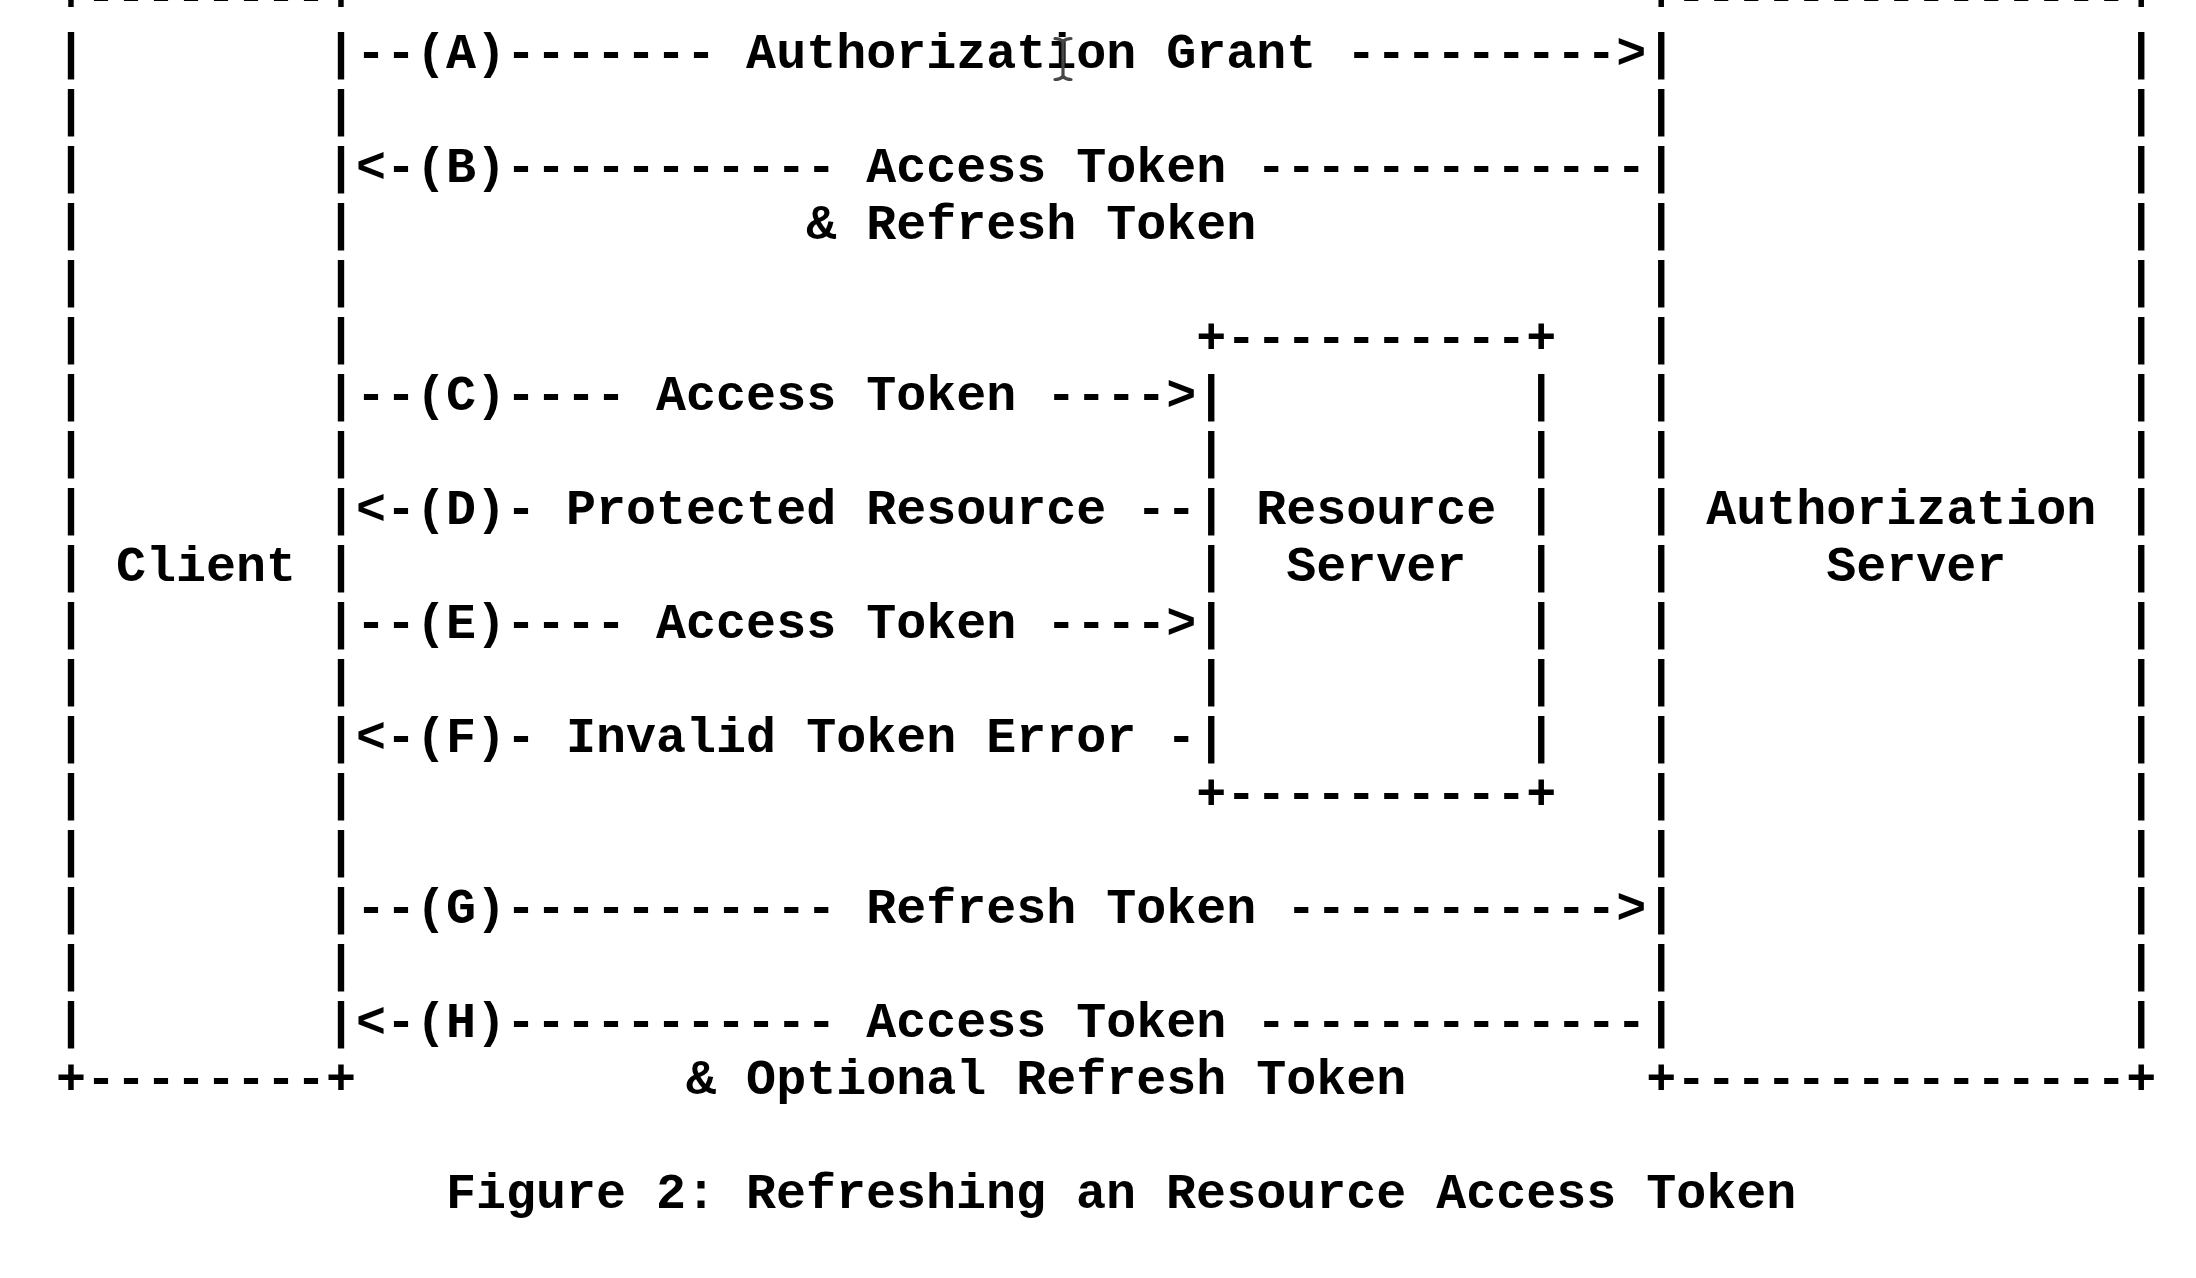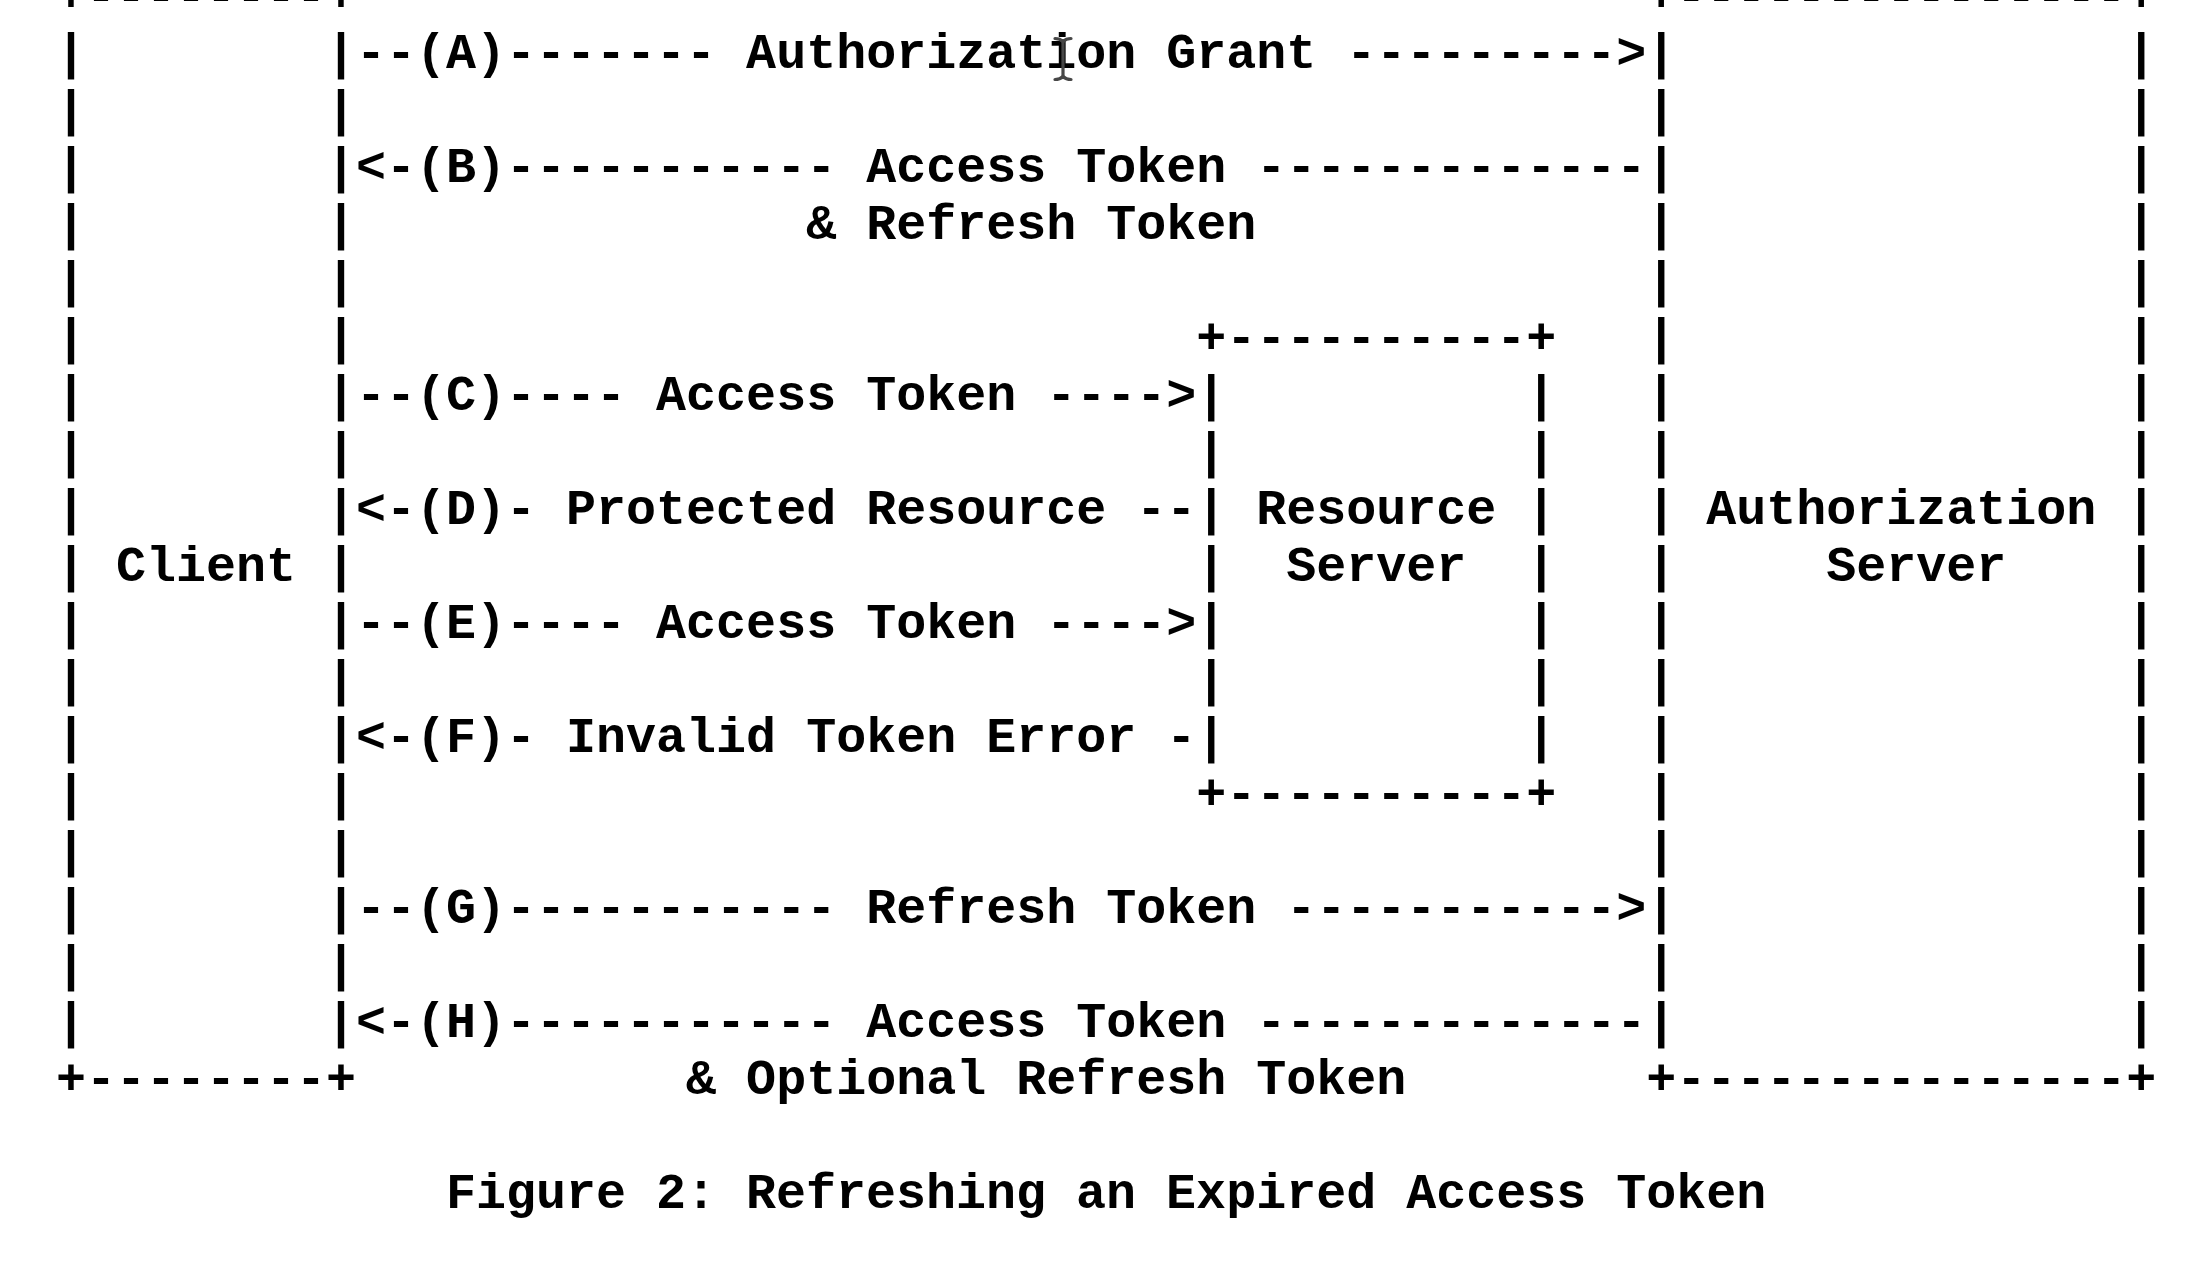--- a/index.html
+++ b/index.html
@@ -58,21 +58,21 @@
   |        |--(E)---- Access Token ----&gt;|          |   |               |
   |        |                            |          |   |               |
   |        |&lt;-(F)- Invalid Token Error -|          |   |               |
   |        |                            +----------+   |               |
   |        |                                           |               |
   |        |--(G)----------- Refresh Token -----------&gt;|               |
   |        |                                           |               |
   |        |&lt;-(H)----------- Access Token -------------|               |
   +--------+           &amp; Optional Refresh Token        +---------------+</pre>
 
-<pre id="fig-caption" class="ascii">Figure 2: Refreshing an Expired Access Token</pre>
+<pre id="fig-caption" class="ascii">Figure 2: Refreshing an Resource Access Token</pre>
 
 <div id="ibeam-cursor">
   <svg width="30" height="46" viewBox="0 0 30 46" xmlns="http://www.w3.org/2000/svg">
     <g stroke="#474747" stroke-width="3.2" fill="none" stroke-linecap="round">
       <path d="M7 2.5 Q12 2.5 15 5.5 Q18 2.5 23 2.5"></path>
       <path d="M15 4.5 L15 41.5"></path>
       <path d="M7 43.5 Q12 43.5 15 40.5 Q18 43.5 23 43.5"></path>
     </g>
   </svg>
 </div>

